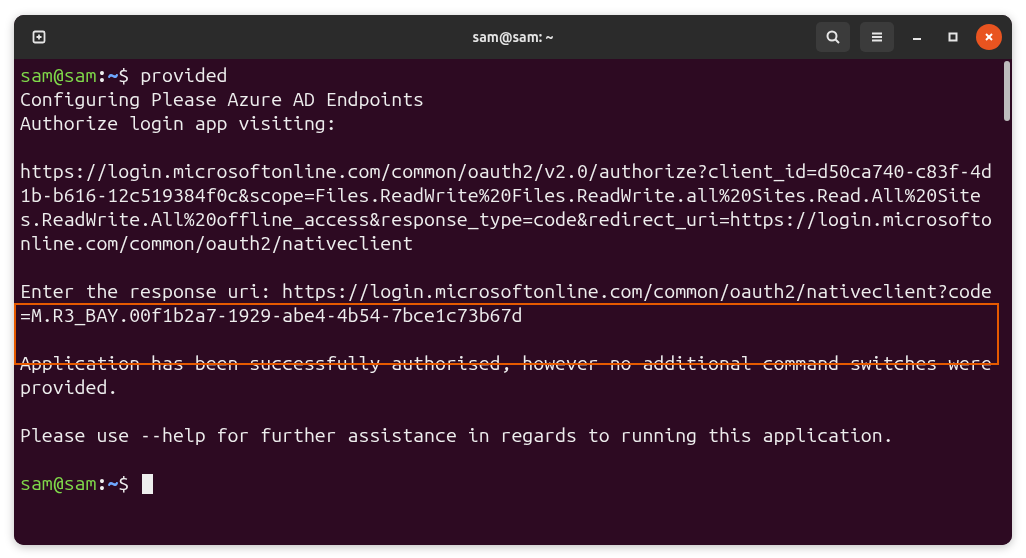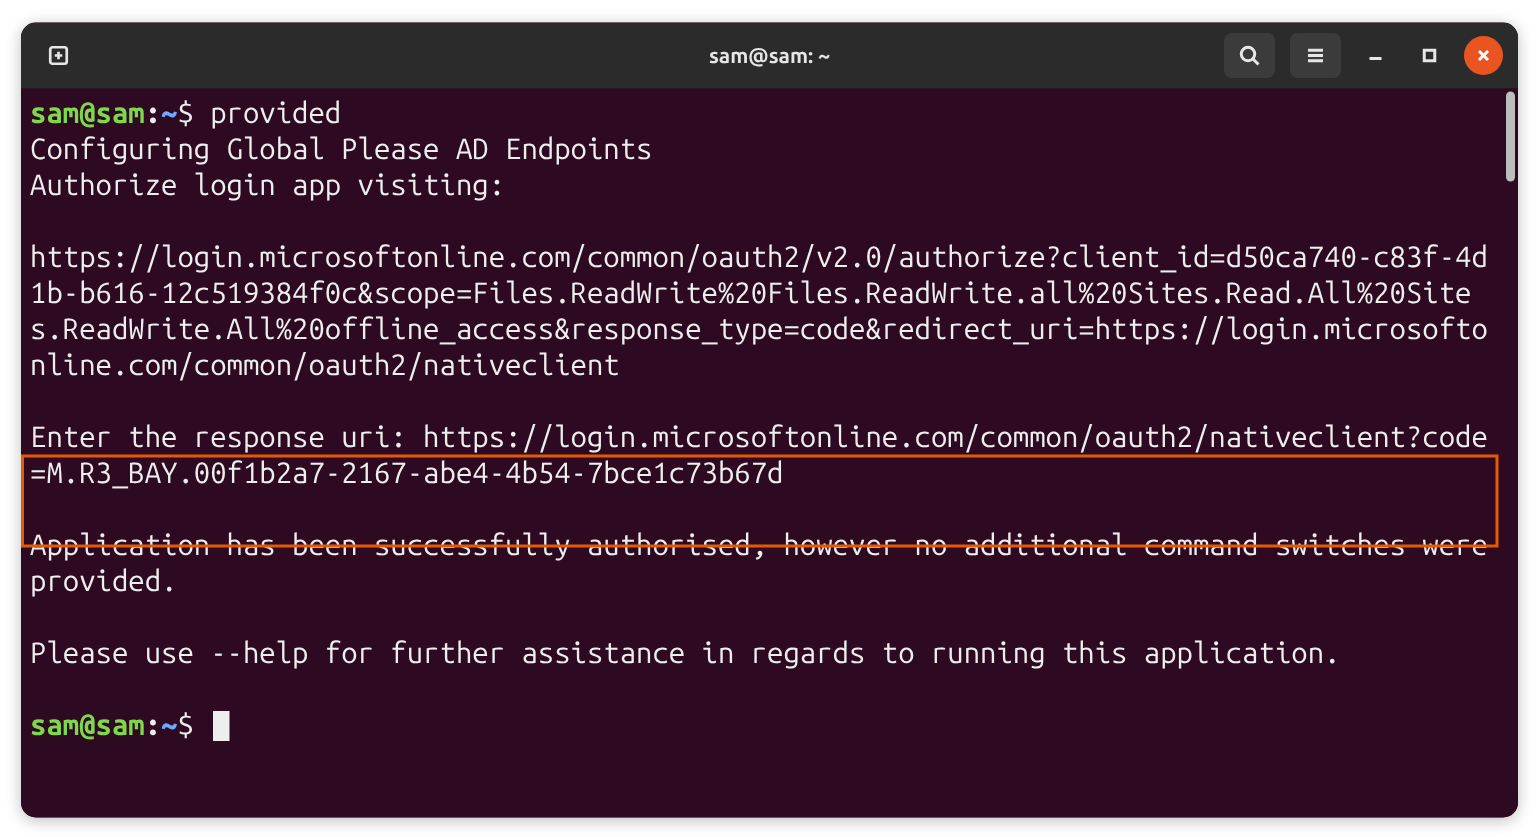--- a/index.html
+++ b/index.html
@@ -99,21 +99,21 @@
   }
   .scrollbar-thumb {
     position: absolute;
     right: 2px; top: 2px;
     width: 6px;
     height: 60px;
     background: #bdbdbd;
     border-radius: 3px;
   }
 
-  .p-user { color: #7fd84a; font-weight: bold; }
+  .p-user { color: #7fd84a; font-weight: normal; }
   .p-colon { color: #eeeeee; font-weight: bold; }
   .p-path { color: #6fa8ff; font-weight: bold; }
   .p-dollar { color: #eeeeee; }
 
   .highlight-box {
     position: absolute;
     border: 2px solid #e55a00;
     background: transparent;
     pointer-events: none;
   }
@@ -169,26 +169,26 @@
         <svg viewBox="0 0 12 12">
             <line x1="3" y1="3" x2="9" y2="9"></line>
             <line x1="9" y1="3" x2="3" y2="9"></line>
           </svg>
       </div>
     </div>
   </div>
 
   <div class="term-area">
     <div class="term-scroll"><span><span class="p-user">sam@sam</span><span class="p-colon">:</span><span class="p-path">~</span><span class="p-dollar">$</span></span><span> provided</span>
-<span>Configuring Global Please AD Endpoints</span>
+<span>Configuring Please Azure AD Endpoints</span>
 <span>Authorize login app visiting:</span>
 <span></span>
 <span>https://login.microsoftonline.com/common/oauth2/v2.0/authorize?client_id=d50ca740-c83f-4d1b-b616-12c519384f0c&amp;scope=Files.ReadWrite%20Files.ReadWrite.all%20Sites.Read.All%20Sites.ReadWrite.All%20offline_access&amp;response_type=code&amp;redirect_uri=https://login.microsoftonline.com/common/oauth2/nativeclient</span>
 <span></span>
-<span>Enter the response uri: https://login.microsoftonline.com/common/oauth2/nativeclient?code=M.R3_BAY.00f1b2a7-2167-abe4-4b54-7bce1c73b67d</span>
+<span>Enter the response uri: https://login.microsoftonline.com/common/oauth2/nativeclient?code=M.R3_BAY.00f1b2a7-1929-abe4-4b54-7bce1c73b67d</span>
 <span></span>
 <span>Application has been successfully authorised, however no additional command switches were provided.</span>
 <span></span>
 <span>Please use --help for further assistance in regards to running this application.</span>
 <span></span>
 <span><span class="p-user">sam@sam</span><span class="p-colon">:</span><span class="p-path">~</span><span class="p-dollar">$</span></span><span> </span><span class="cursor-block"></span></div>
 
     <div class="highlight-box" style="left:0px; top:244px; width:985px; height:62px;"></div>
 
     <div class="scrollbar">

